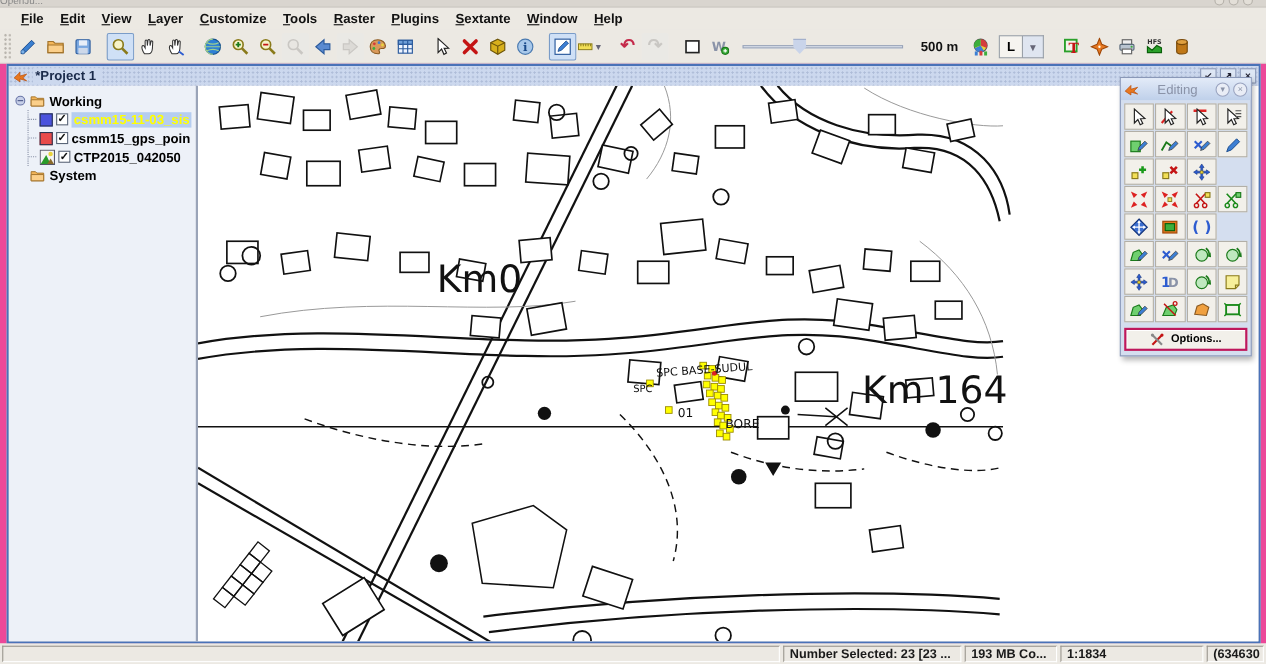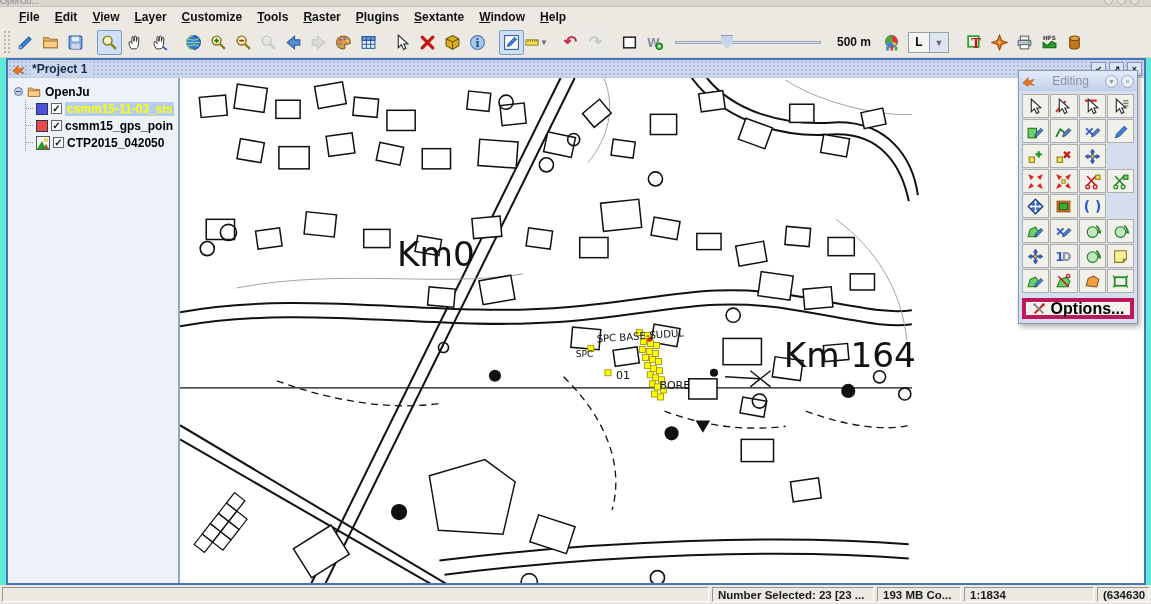--- a/index.html
+++ b/index.html
@@ -28,21 +28,21 @@
   .tb-dd{width:8px;color:#667;font-size:8px;margin-left:1px}
   .tb-slider{position:relative;width:150px;height:22px;margin:0 6px;flex:0 0 auto}
   .tb-slider .track{position:absolute;left:2px;right:2px;top:10px;height:3px;background:#dde3ee;border:1px solid #9aa4b8}
   .tb-slider .thumb{position:absolute;left:32%;top:4px;width:12px;height:14px;background:#c9d4ea;border-top:1px solid #8a98b8;clip-path:polygon(0 0,100% 0,100% 55%,50% 100%,0 55%)}
   .scale-label{font-weight:bold;color:#111;padding:0 8px;white-space:nowrap}
   .tb-combo{display:flex;align-items:center;margin:0 4px}
   .combo-val{width:22px;height:21px;border:1px solid #9aa0a8;background:#f6f4f0;text-align:center;font-weight:bold;line-height:19px}
   .combo-arrow{width:19px;height:21px;border:1px solid #9aa0a8;border-left:none;background:#dfe5f0;color:#667;font-size:9px;text-align:center;line-height:20px}
 
   
-  #desktop{position:absolute;top:58px;left:0;right:0;bottom:19px;background:#5eead4}
+  #desktop{position:absolute;top:58px;left:0;right:0;bottom:19px;background:#ec4899}
   #frame{position:absolute;left:6px;top:0;right:5px;bottom:0;border:2px solid #4a72b8;background:#ece9e3;display:flex;flex-direction:column}
   #frame-title{height:18px;flex:0 0 18px;display:flex;align-items:center;gap:4px;padding-left:4px;background:#ccd8ee;background-image:radial-gradient(#aebcd8 1px,transparent 1.1px);background-size:4px 4px;font-weight:bold;color:#1a2a4a}
   #frame-title .ttl{background:#ccd8ee;padding:0 6px 0 2px}
   .ft-buttons{margin-left:auto;display:flex;gap:3px;padding-right:2px}
   .ft-btn{width:15px;height:14px;border:1px solid #8a98b8;background:#dde6f4;display:flex;align-items:center;justify-content:center;font-size:9px;color:#223;line-height:1}
   #frame-body{flex:1;display:flex;min-height:0}
 
   
   #layers{width:172px;flex:0 0 172px;background:#edf1f8;border-right:2px solid #9aa4b8;padding:5px 0 0 6px;font-weight:bold;overflow:hidden}
   .tree-row{display:flex;align-items:center;height:17px;gap:4px;white-space:nowrap}
@@ -64,21 +64,21 @@
 
   
   #editing{position:absolute;top:12px;right:13px;width:120px;background:#d4deef;border:1px solid #8a98b8;box-shadow:2px 3px 5px rgba(0,0,0,.3)}
   .ed-title{height:20px;display:flex;align-items:center;gap:3px;padding:0 3px;background:linear-gradient(#e3ebf8,#bfd0ea);font-weight:normal;color:#8a93a8}
   .ed-title .ed-ttl{flex:1;text-align:center}
   .ed-round{width:13px;height:13px;border-radius:50%;border:1px solid #9aa4c0;background:#e9edf6;color:#8a93a8;font-size:8px;line-height:11px;text-align:center}
   #ed-grid{display:grid;grid-template-columns:repeat(4,1fr);gap:1px;padding:3px;}
   .ed-btn{height:24px;background:#f2f0ea;border:1px solid #b2afa7;display:flex;align-items:center;justify-content:center}
   .ed-btn svg{width:17px;height:17px}
   .ed-spacer{height:24px}
-  #ed-options{margin:2px 13px 4px 3px;width:calc(100% - 6px);height:21px;display:flex;align-items:center;justify-content:center;gap:5px;background:#f2f0ea;border:4px solid #be185d;box-shadow:inset 1px 1px 0 #fff;font-weight:bold;font-size:16px;font-family:"Liberation Sans",sans-serif}
+  #ed-options{margin:2px 13px 4px 3px;width:calc(100% - 6px);height:21px;display:flex;align-items:center;justify-content:center;gap:5px;background:#f2f0ea;border:2px solid #be185d;box-shadow:inset 1px 1px 0 #fff;font-weight:bold;font-size:10px;font-family:"Liberation Sans",sans-serif}
   #ed-options svg{width:14px;height:14px}
 
   
   #statusbar{position:absolute;left:0;right:0;bottom:0;height:19px;display:flex;gap:3px;padding:2px 2px;background:#ece9e3;font-size:11.5px;font-weight:bold;color:#1a1a1a}
   .sb-field{border:1px solid;border-color:#9a968e #ffffff #ffffff #9a968e;background:#ece9e3;padding:0 5px;line-height:14px;white-space:nowrap;overflow:hidden}
 </style>
 </head>
 <body>
 
 <div id="app">
@@ -324,21 +324,21 @@
         </span>
       </div>
       <div id="frame-body">
         <div id="layers">
             <div class="tree-row">
               <span class="knob"></span>
               <span class="tree-icon"><svg viewBox="0 0 16 16">
                   <path d="M1.5 3.5 H6 L7.5 5 H14.5 V13 H1.5 Z" fill="#f4b659" stroke="#a3742c"></path>
                   <path d="M1.5 6.5 H14.5 V13 H1.5 Z" fill="#fbcf8a" stroke="#a3742c"></path>
                 </svg></span>
-              <span>OpenJu</span>
+              <span>Working</span>
             </div>
             <div class="tree-kids">
               <div class="layer-row">
                 <span class="dash"></span>
                 <span class="swatch" style="background: rgb(74, 82, 221);"></span>
                 <span class="cb">✓</span>
                 <span class="lyr-name selected">csmm15-11-03_sis</span>
               </div>
               <div class="layer-row">
                 <span class="dash"></span>
@@ -350,20 +350,28 @@
                 <span class="dash"></span>
                 <span class="tree-icon"><svg viewBox="0 0 14 14">
                     <rect x="0.5" y="0.5" width="13" height="13" fill="#f4f4f4" stroke="#556"></rect>
                     <polygon points="1,13 6,5 10,13" fill="#2a9a2a"></polygon>
                     <polygon points="7,13 10,8 13,13" fill="#8a6a2a"></polygon>
                     <circle cx="10" cy="4" r="2" fill="#e8d23c"></circle>
                   </svg></span>
                 <span class="cb">✓</span>
                 <span class="lyr-name">CTP2015_042050</span>
               </div>
+            </div>
+            <div class="tree-row">
+              <span class="knob-space"></span>
+              <span class="tree-icon"><svg viewBox="0 0 16 16">
+                  <path d="M1.5 3.5 H6 L7.5 5 H14.5 V13 H1.5 Z" fill="#f4b659" stroke="#a3742c"></path>
+                  <path d="M1.5 6.5 H14.5 V13 H1.5 Z" fill="#fbcf8a" stroke="#a3742c"></path>
+                </svg></span>
+              <span>System</span>
             </div>
           </div>
         <div id="mapwrap">
           <svg id="map" viewBox="0 0 955 507" preserveAspectRatio="xMinYMin slice">
 
             <g id="map-roads" stroke="#111" fill="none" stroke-width="2">
               <path d="M0,232 C120,210 250,236 370,228 C470,222 520,200 610,216 C670,226 700,234 725,230"></path>
               <path d="M0,246 C120,224 250,250 370,242 C470,236 520,214 610,230 C670,240 700,248 725,244"></path>
               <path d="M507,0 C535,38 590,60 645,56 C695,53 715,88 722,122"></path>
               <path d="M522,0 C548,32 596,48 648,44 C702,42 726,80 731,116"></path>

